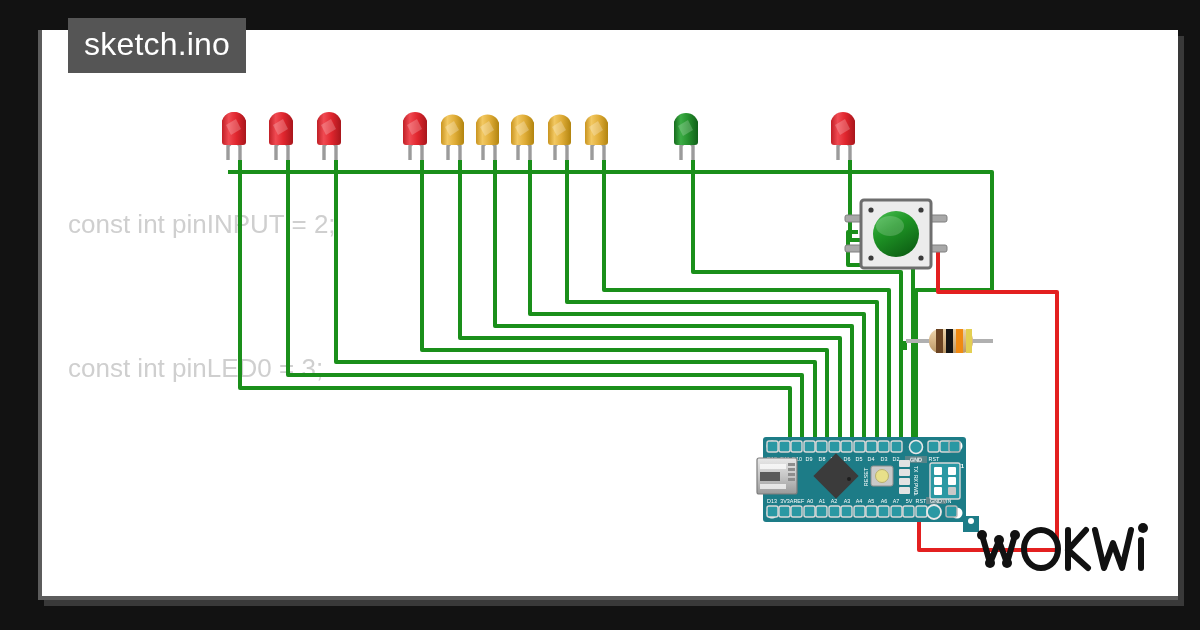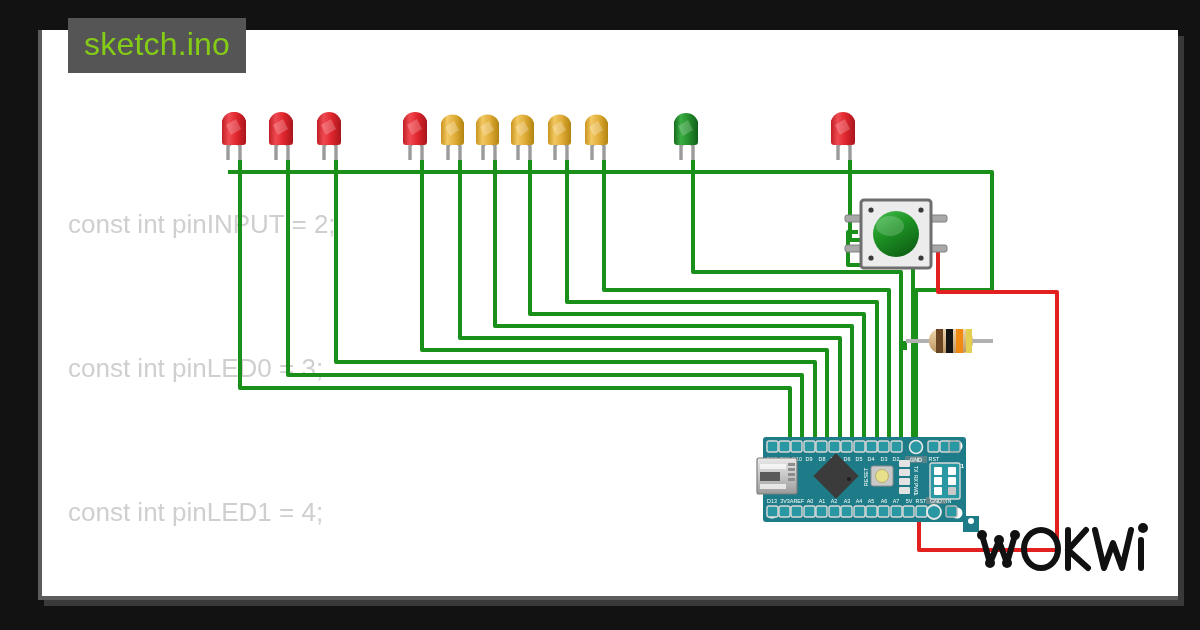--- a/index.html
+++ b/index.html
@@ -19,21 +19,21 @@
   
   #sheet-edge {
     position:absolute; left:38px; top:30px; width:1140px; height:570px;
     border-left:4px solid #5c5c5c; border-bottom:4px solid #5c5c5c;
     pointer-events:none;
   }
 
   
   #filetab {
     position:absolute; left:68px; top:18px;
-    background:#555555; color:#84cc16;
+    background:#555555; color:#ffffff;
     padding:7px 16px 10px 16px;
     font-size:32px; line-height:38px; font-weight:400;
     letter-spacing:.2px;
     white-space:nowrap;
   }
 
   
   #code {
     position:absolute; left:68px; top:104px; width:430px;
     color:#cfcfcf; font-size:26px; line-height:48px;
@@ -51,21 +51,20 @@
 <body>
 
 <div id="stage">
 
   <div id="sheet"></div>
   <div id="sheet-edge"></div>
 
   <div id="code">
     <div>const int pinINPUT = 2;</div>
     <div>const int pinLED0 = 3;</div>
-    <div>const int pinLED1 = 4;</div>
     
     
     
     
     
     
     
     
   </div>
 

